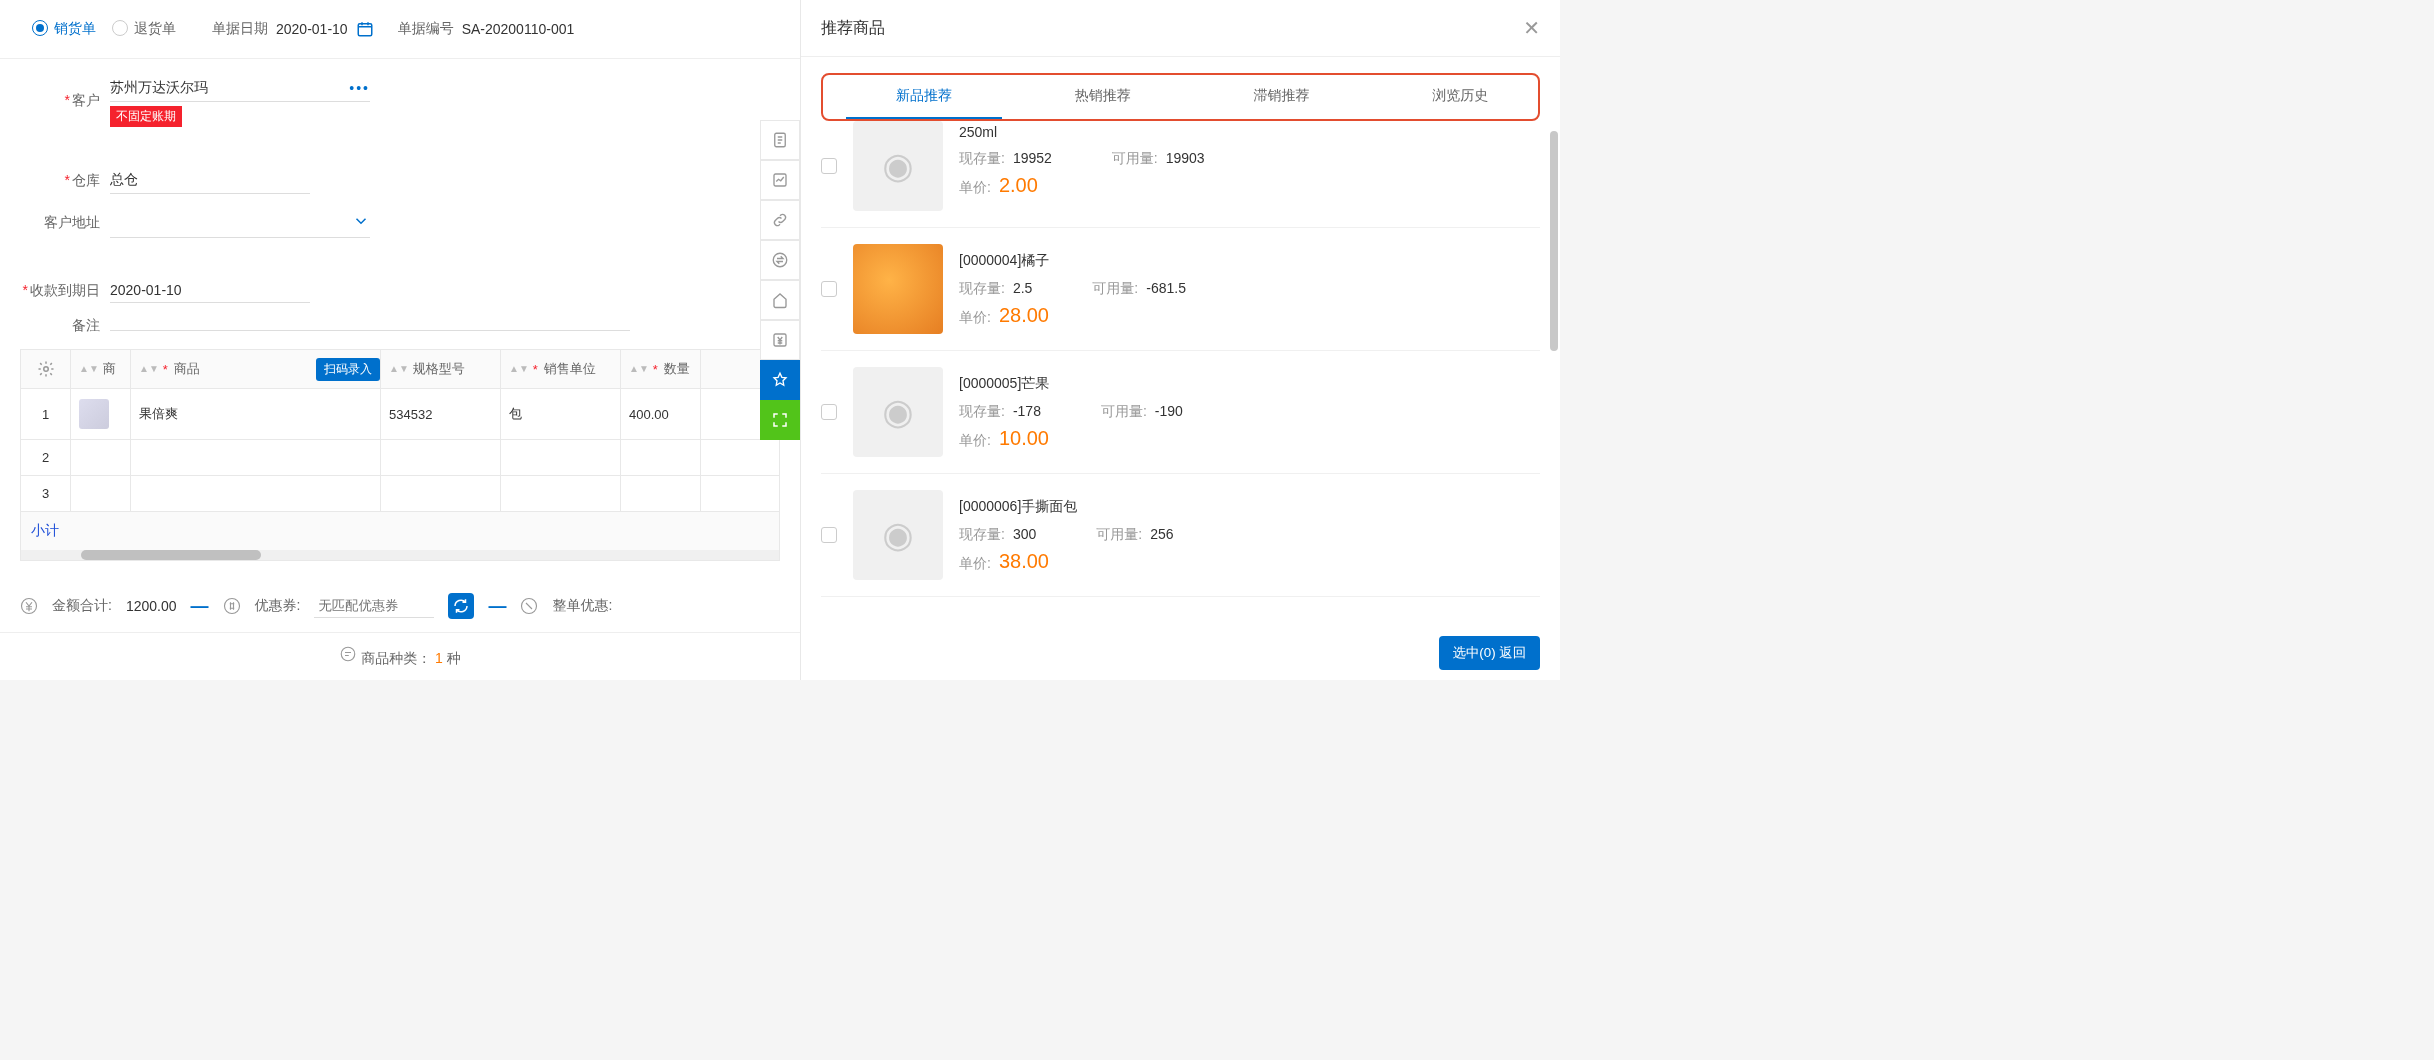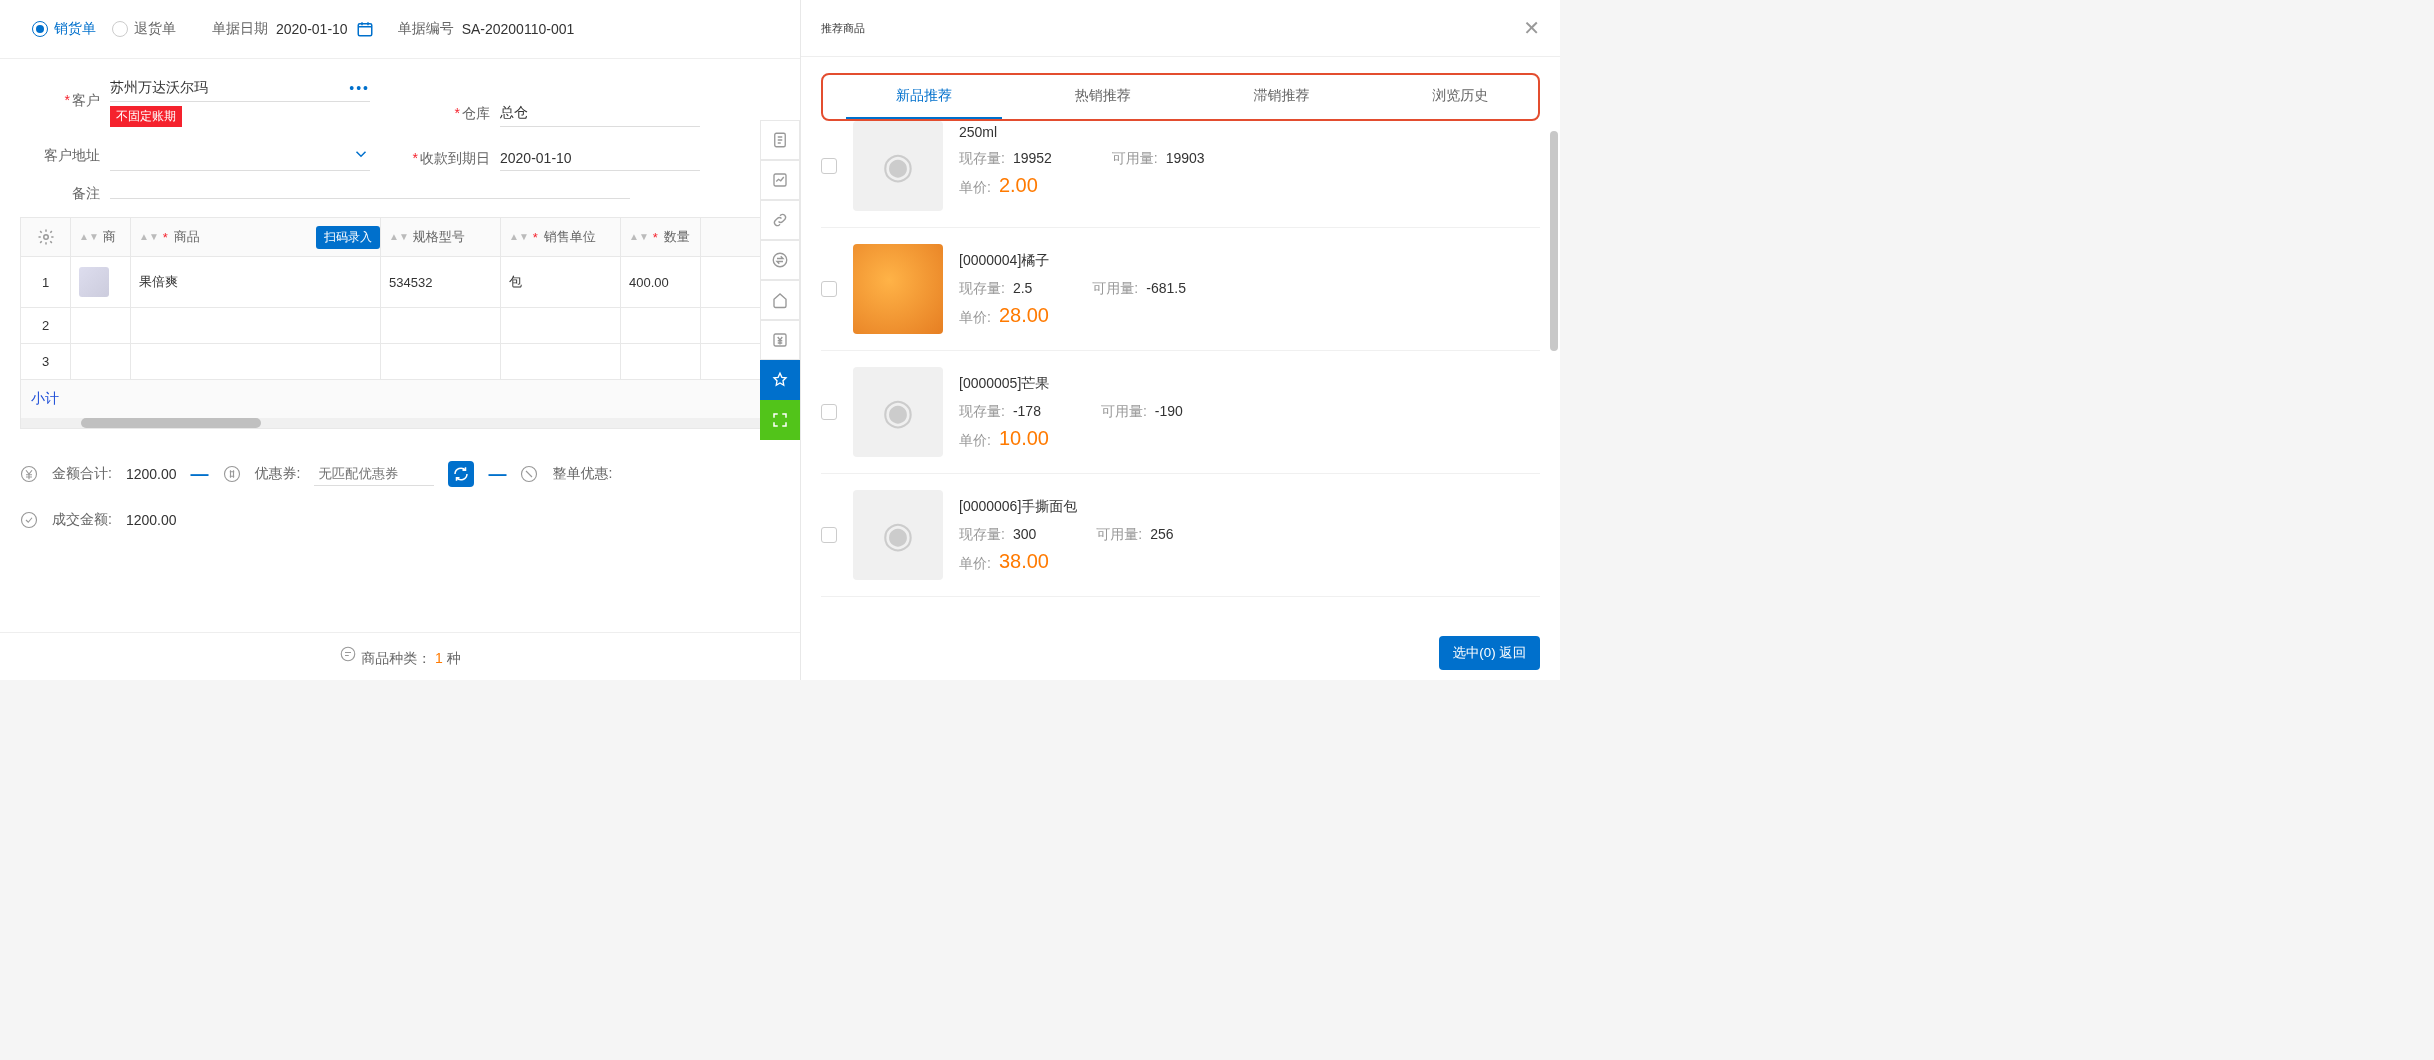--- a/index.html
+++ b/index.html
@@ -4,32 +4,32 @@
 <style>
 * { box-sizing: border-box; margin: 0; padding: 0; }
 body { font-family: -apple-system, "PingFang SC", "Microsoft YaHei", sans-serif; font-size: 14px; color: #333; background: #f5f5f5; }
 .app { display: flex; width: 1560px; height: 680px; position: relative; }
 .left-panel { width: 800px; background: #fff; padding: 0; position: relative; }
 .right-panel { flex: 1; background: #fff; border-left: 1px solid #e8e8e8; display: flex; flex-direction: column; }
 
 
 .doc-tabs { display: flex; align-items: center; padding: 12px 20px; gap: 24px; border-bottom: 1px solid #eee; }
 .radio-group { display: flex; gap: 16px; background: #fff; padding: 8px 12px; border-radius: 4px; }
-.radio-item { display: flex; align-items: center; gap: 6px; cursor: pointer; color: #666; }
+.radio-item { display: flex; align-items: flex-start; gap: 6px; cursor: pointer; color: #666; }
 .radio-item.active { color: #0070cc; }
 .radio-circle { width: 16px; height: 16px; border: 1px solid #ccc; border-radius: 50%; display: inline-flex; align-items: center; justify-content: center; }
 .radio-item.active .radio-circle { border-color: #0070cc; }
 .radio-item.active .radio-circle::after { content: ''; width: 8px; height: 8px; background: #0070cc; border-radius: 50%; }
 .field-inline { display: flex; align-items: center; gap: 8px; color: #666; }
 .field-inline .val { color: #333; }
 .cal-icon { color: #0070cc; }
 
 
 .form-area { padding: 16px 20px; }
-.form-row { display: flex; align-items: flex-end; margin-bottom: 14px; gap: 40px; }
+.form-row { display: flex; align-items: flex-start; margin-bottom: 14px; gap: 40px; flex-direction: column; }
 .form-field { display: flex; align-items: center; gap: 10px; }
 .form-label { width: 80px; text-align: right; color: #666; }
 .req { color: #f5222d; margin-right: 2px; }
 .form-val { min-width: 200px; border-bottom: 1px solid #ddd; padding: 4px 0; display: flex; align-items: center; justify-content: space-between; }
 .more-dots { color: #0070cc; letter-spacing: 2px; cursor: pointer; }
 .chev-down { color: #0070cc; cursor: pointer; }
 .badge-red { background: #f5222d; color: #fff; font-size: 12px; padding: 2px 6px; display: inline-block; margin-top: 4px; }
 
 
 .grid-wrap { border: 1px solid #e8e8e8; margin-top: 10px; }
@@ -64,21 +64,21 @@
 .tool-btn { width: 40px; height: 40px; border: 1px solid #e8e8e8; background: #fff; display: flex; align-items: center; justify-content: center; color: #999; cursor: pointer; }
 .tool-btn.blue { background: #0070cc; color: #fff; border-color: #0070cc; }
 .tool-btn.green { background: #52c41a; color: #fff; border-color: #52c41a; }
 
 
 .footer-bar { position: absolute; bottom: 0; left: 0; right: 0; padding: 12px 20px; text-align: center; color: #666; border-top: 1px solid #eee; background: #fff; }
 .footer-bar .ornum { color: #ff7a00; }
 
 
 .rp-header { display: flex; align-items: center; justify-content: space-between; padding: 16px 20px; border-bottom: 1px solid #eee; }
-.rp-title { font-size: 11px; color: #333; }
+.rp-title { font-size: 16px; color: #333; }
 .close-x { font-size: 20px; color: #999; cursor: pointer; }
 .rp-tabs { display: flex; border: 2px solid #e34d2f; border-radius: 8px; margin: 16px 20px 0; overflow: hidden; }
 .rp-tab { flex: 1; text-align: center; padding: 12px 0; color: #666; cursor: pointer; margin-left: 23px; }
 .rp-tab.active { color: #0070cc; border-bottom: 2px solid #0070cc; }
 .rp-list { flex: 1; overflow-y: auto; padding: 0 20px; position: relative; }
 .rp-item { display: flex; align-items: center; gap: 16px; padding: 16px 0; border-bottom: 1px solid #f0f0f0; }
 .rp-check { width: 16px; height: 16px; border: 1px solid #ccc; border-radius: 3px; cursor: pointer; }
 .rp-img { width: 90px; height: 90px; background: #f0f0f0; border-radius: 4px; display: flex; align-items: center; justify-content: center; color: #ccc; font-size: 36px; }
 .rp-img.orange { background: radial-gradient(circle at 40% 40%, #ffb347, #e67e22); }
 .rp-info { flex: 1; }

